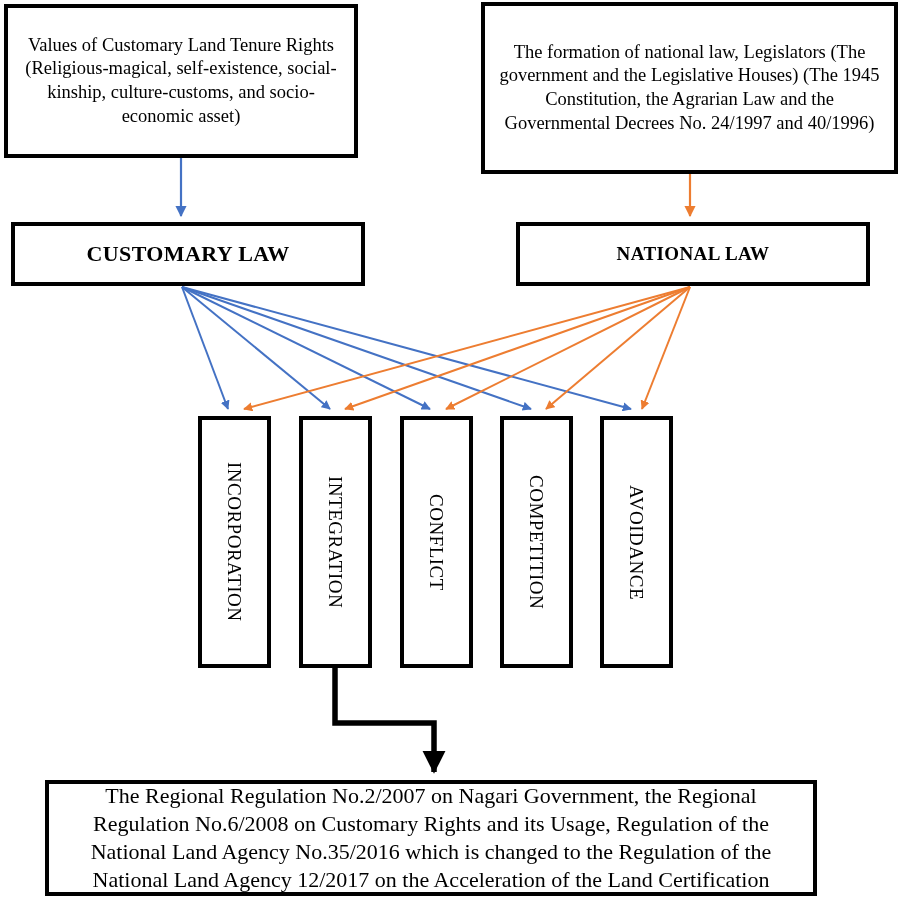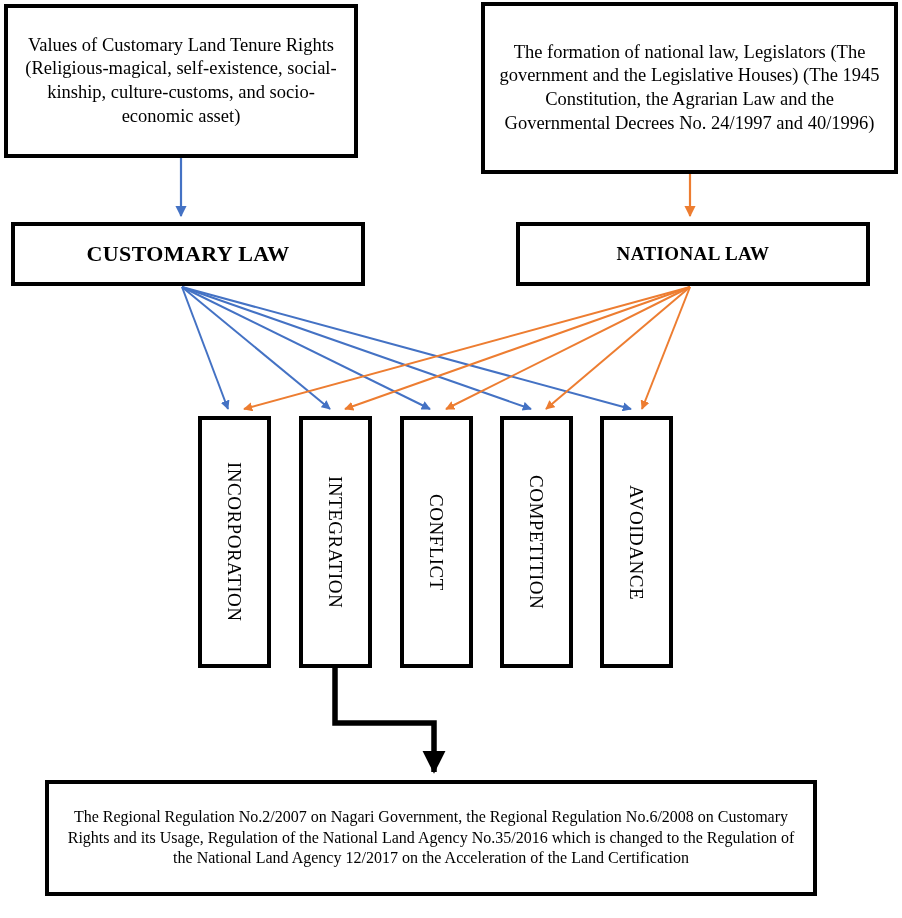--- a/index.html
+++ b/index.html
@@ -102,21 +102,21 @@
   #vbox-2 { left: 400px; }
   #vbox-3 { left: 500px; }
   #vbox-4 { left: 600px; }
   
   #box-regulations {
     left: 45px;
     top: 780px;
     width: 772px;
     height: 116px;
     padding: 5px 16px;
-    font-size: 16px;
+    font-size: 22px;
   }
 </style>
 </head>
 <body>
 
 <div id="diagram">
 
   <svg class="connectors" viewBox="0 0 902 918">
     <defs>
       <marker id="arrow-blue" viewBox="0 0 10 10" refX="9" refY="5" markerWidth="4.6" markerHeight="4.6" orient="auto-start-reverse">

